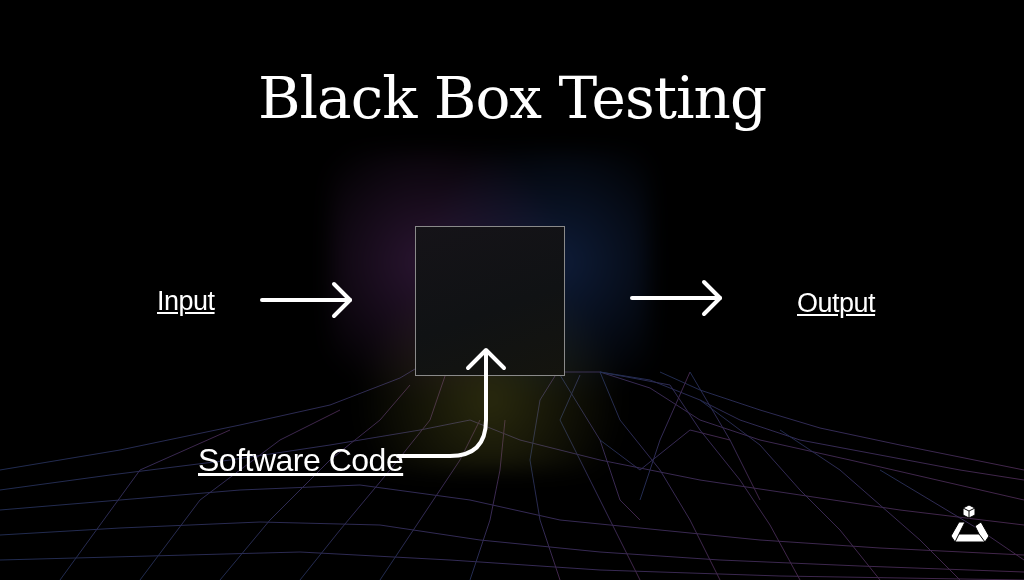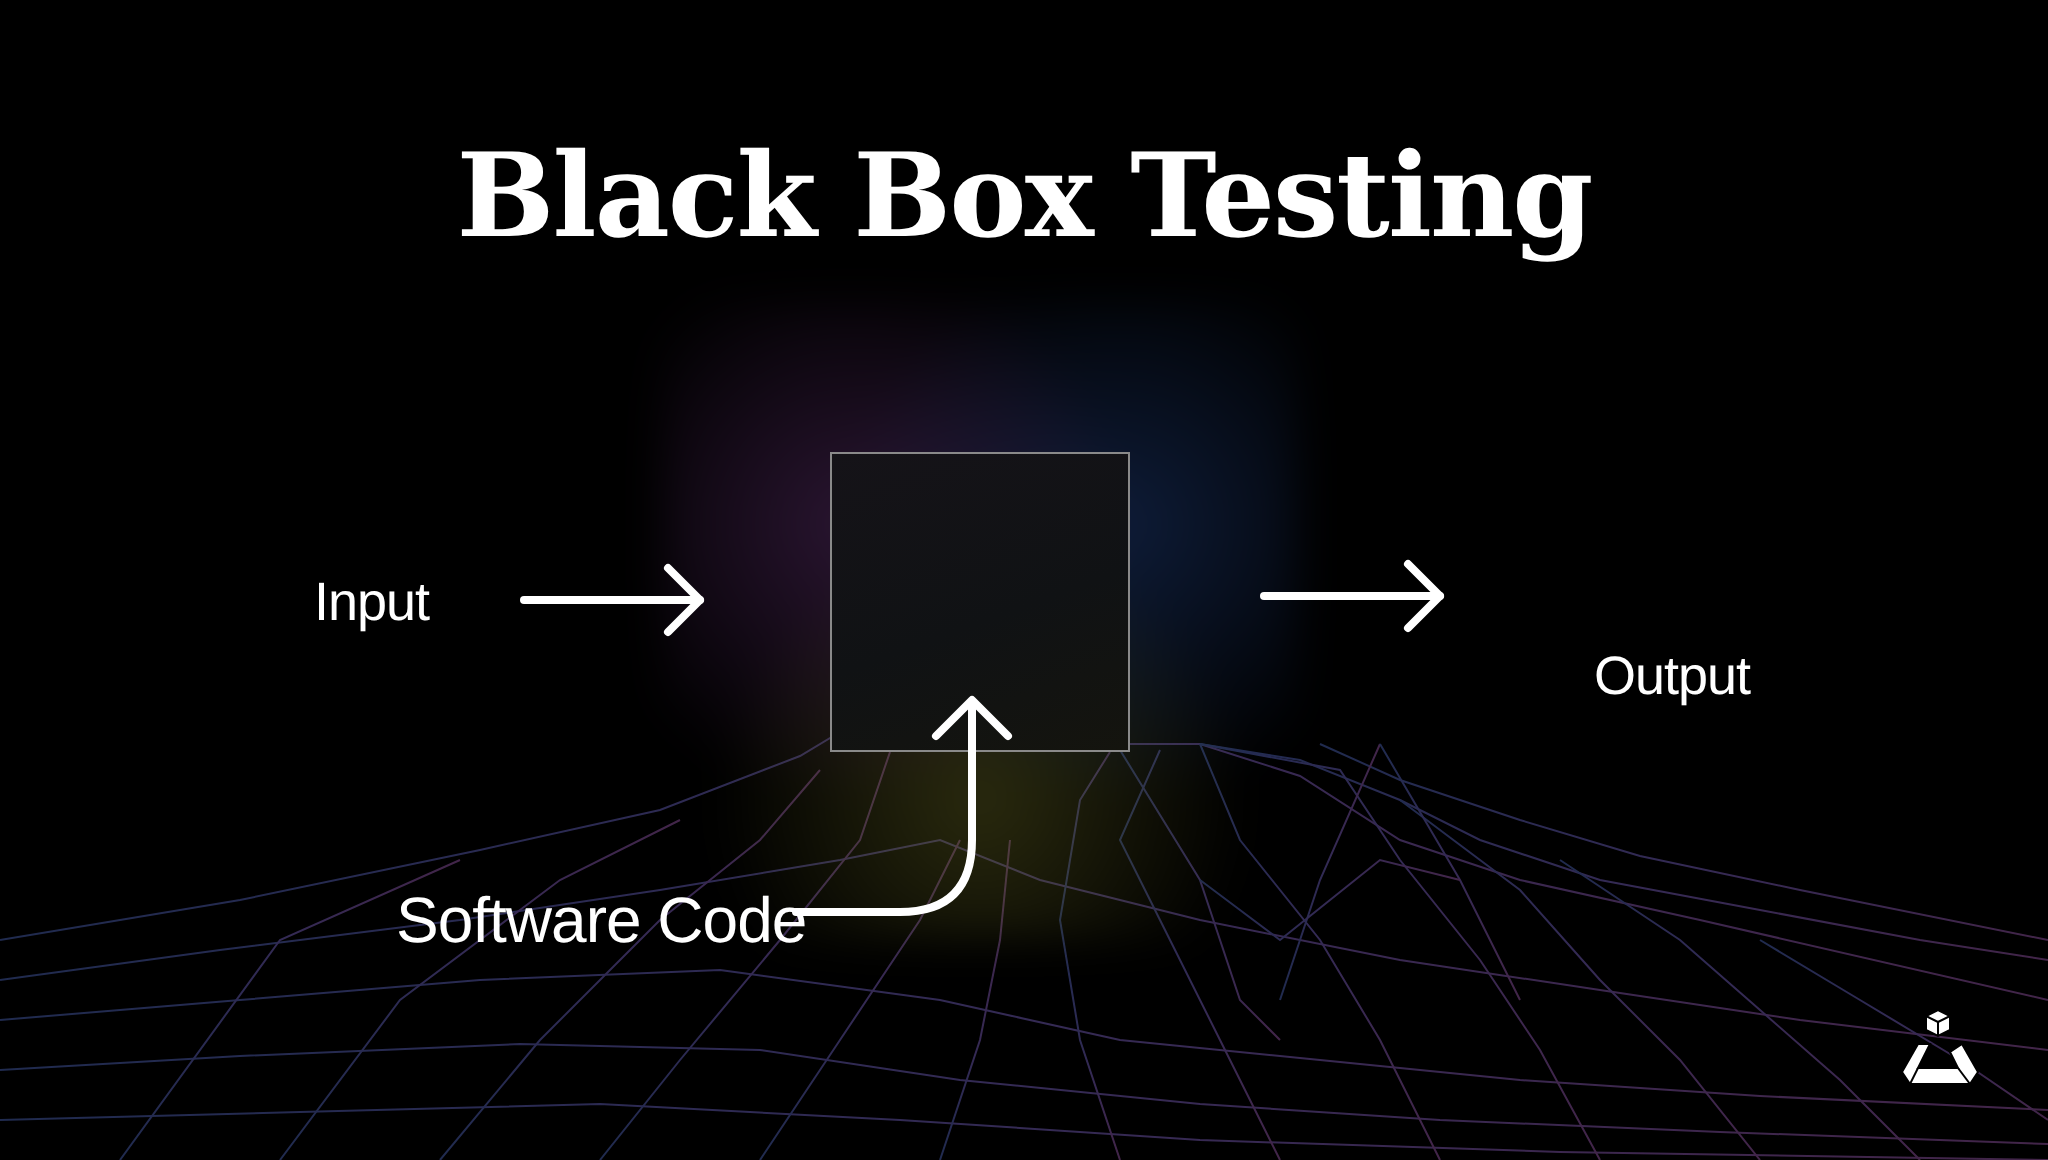--- a/index.html
+++ b/index.html
@@ -17,34 +17,34 @@
       background:
         radial-gradient(circle at 30% 35%, rgba(120,60,140,0.35), rgba(0,0,0,0) 45%),
         radial-gradient(circle at 72% 35%, rgba(40,80,160,0.35), rgba(0,0,0,0) 45%),
         radial-gradient(circle at 50% 78%, rgba(120,120,40,0.35), rgba(0,0,0,0) 45%);
       filter: blur(10px);
     }
     .title {
       position: absolute; left: 0; right: 0; top: 64px;
       text-align: center;
       font-family: "DejaVu Serif", serif;
-      font-weight: bold; font-size: 58px; letter-spacing: -1px;
+      font-weight: normal; font-size: 58px; letter-spacing: -1px;
       color: #ffffff;
     }
     .box {
       position: absolute; left: 415px; top: 226px; width: 150px; height: 150px;
       border: 1px solid #8a8a8a;
       background: linear-gradient(160deg, #151318 0%, #101214 55%, #14140e 100%);
       box-sizing: border-box;
     }
     .label {
-      position: absolute; font-size: 27px; color: #ffffff; letter-spacing: -0.5px;
+      position: absolute; font-size: 27px; color: #ffffff; letter-spacing: -0.5px; text-decoration: underline;
     }
     .label.input { left: 157px; top: 286px; }
-    .label.output { left: 797px; top: 288px; margin-top: 35px; }
+    .label.output { left: 797px; top: 288px; }
     .label.code { left: 198px; top: 442px; font-size: 32px; }
     .arrows { position: absolute; left: 0; top: 0; }
     .logo { position: absolute; left: 945px; top: 504px; }
   </style>
 </head>
 <body>
 
 <div class="stage">
 
   <svg class="mesh" width="1024" height="580" viewBox="0 0 1024 580">

